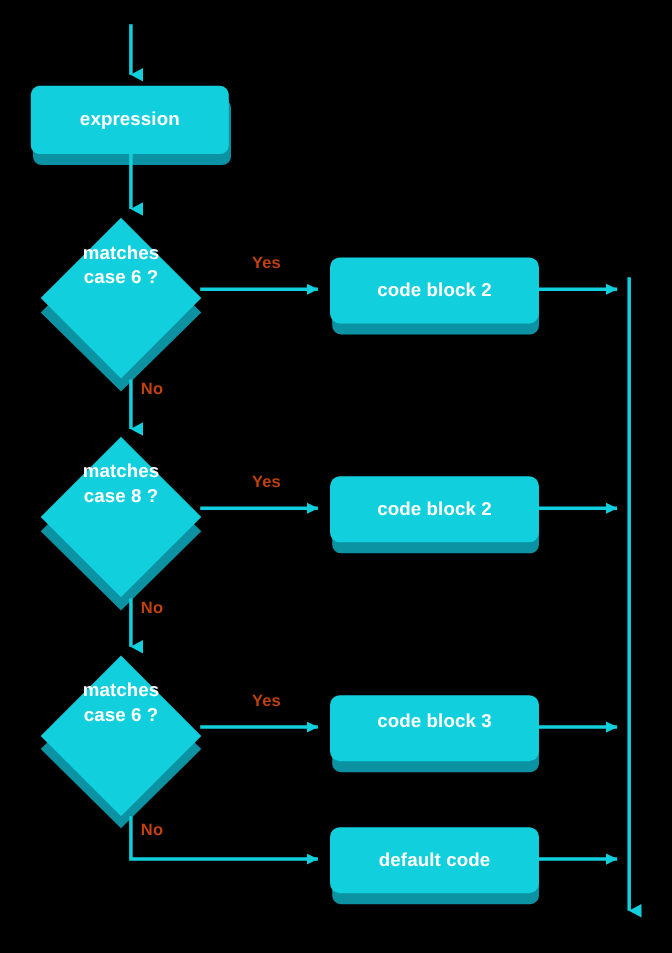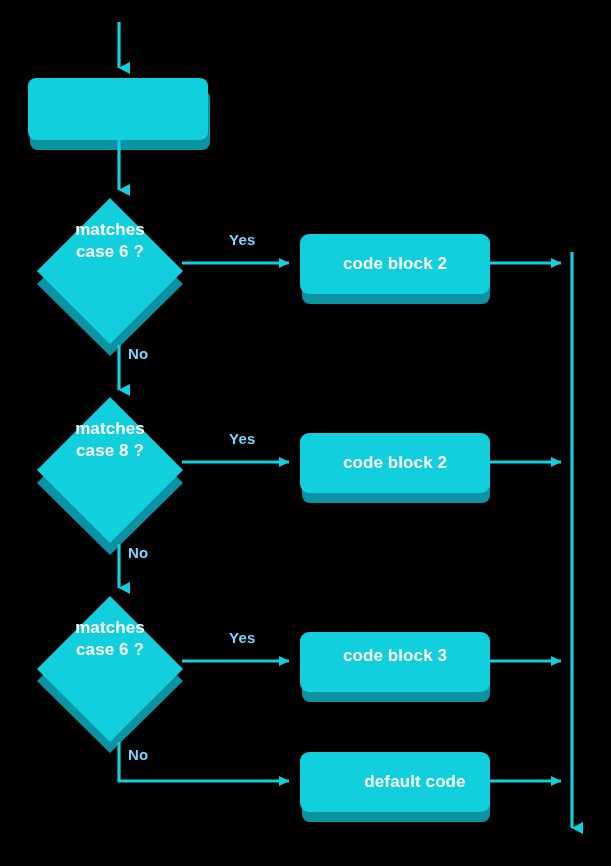--- a/index.html
+++ b/index.html
@@ -32,21 +32,21 @@
     text-align: center;
     color: #ffffff;
     font-weight: bold;
     font-size: 17px;
     letter-spacing: 0.1px;
     line-height: 1.32;
     pointer-events: none;
   }
   .edge-label {
     position: absolute;
-    color: #7dd3fc;
+    color: #c2410c;
     font-weight: bold;
     font-size: 15px;
     letter-spacing: 0.2px;
     white-space: nowrap;
   }
 </style>
 </head>
 <body>
 
 <div id="canvas">
@@ -97,40 +97,41 @@
       <polygon points="37,271 110,198 183,271 110,344" fill="#11CFDC"></polygon>
       <polygon points="37,470 110,397 183,470 110,543" fill="#11CFDC"></polygon>
       <polygon points="37,669 110,596 183,669 110,742" fill="#11CFDC"></polygon>
       <rect x="300" y="234" width="190" height="60" rx="9" fill="#11CFDC"></rect>
       <rect x="300" y="433" width="190" height="60" rx="9" fill="#11CFDC"></rect>
       <rect x="300" y="632" width="190" height="60" rx="9" fill="#11CFDC"></rect>
       <rect x="300" y="752" width="190" height="60" rx="9" fill="#11CFDC"></rect>
     </g>
   </svg>
 
+  <div class="node-label" style="left:28px; top:78px; width:180px; height:62px;">expression</div>
 
   <div class="node-label" style="left:37px; top:216px; width:146px; height:50px; flex-direction:column;">
     <span>matches</span>
     <span>case 6 ?</span>
   </div>
 
   <div class="node-label" style="left:37px; top:415px; width:146px; height:50px; flex-direction:column;">
     <span>matches</span>
     <span>case 8 ?</span>
   </div>
 
   <div class="node-label" style="left:37px; top:614px; width:146px; height:50px; flex-direction:column;">
     <span>matches</span>
     <span>case 6 ?</span>
   </div>
 
   <div class="node-label" style="left:300px; top:234px; width:190px; height:60px;">code block 2</div>
   <div class="node-label" style="left:300px; top:433px; width:190px; height:60px;">code block 2</div>
   <div class="node-label" style="left:300px; top:632px; width:190px; height:48px;">code block 3</div>
-  <div class="node-label" style="left:300px; top:752px; width:190px; height:60px;padding-left:20px;">default code</div>
+  <div class="node-label" style="left:300px; top:752px; width:190px; height:60px;">default code</div>
 
   <div class="edge-label" style="left:229px; top:231px;">Yes</div>
   <div class="edge-label" style="left:128px; top:345px;">No</div>
   <div class="edge-label" style="left:229px; top:430px;">Yes</div>
   <div class="edge-label" style="left:128px; top:544px;">No</div>
   <div class="edge-label" style="left:229px; top:629px;">Yes</div>
   <div class="edge-label" style="left:128px; top:746px;">No</div>
 
 </div>
 

